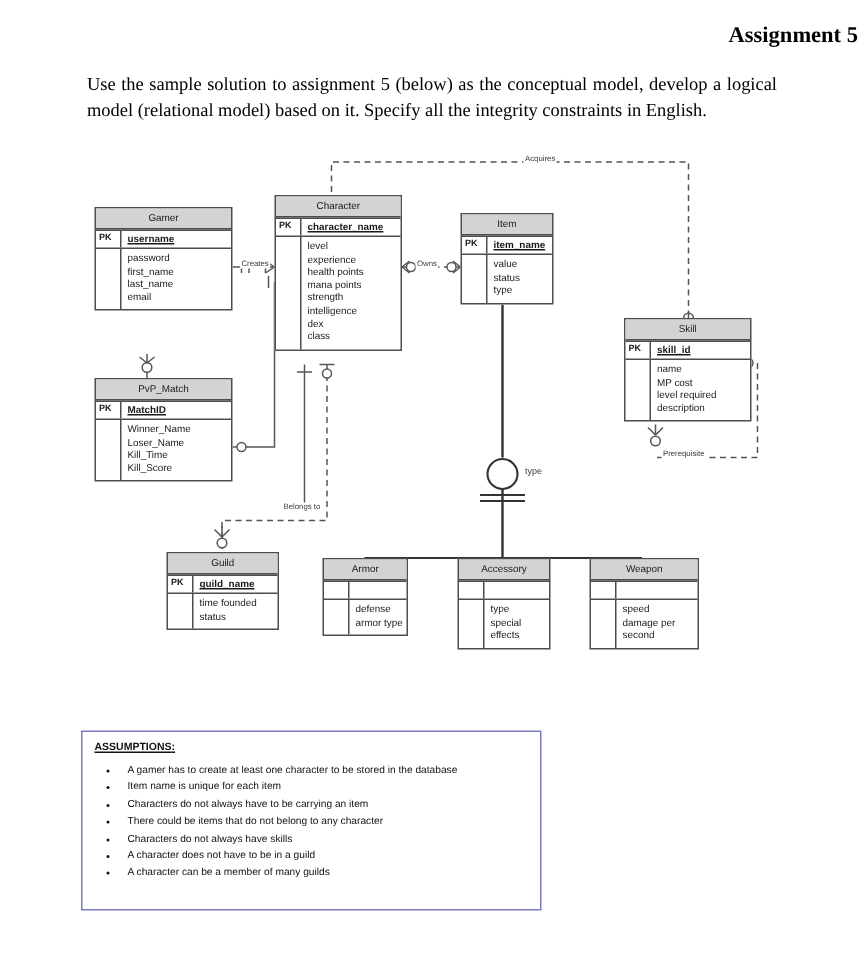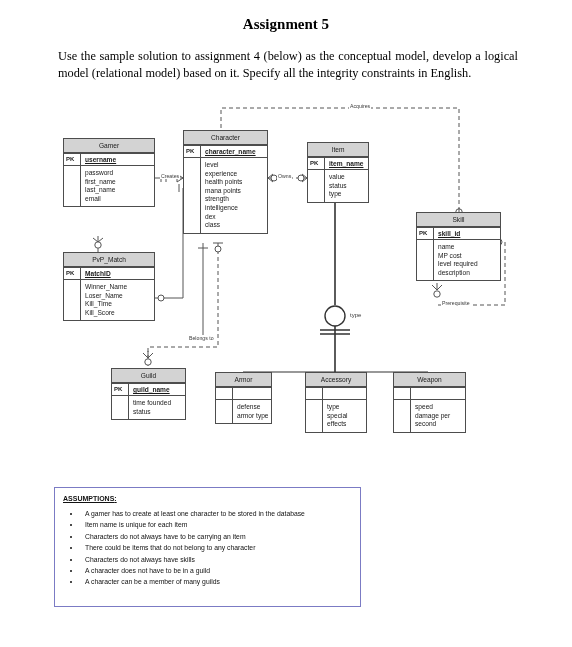--- a/index.html
+++ b/index.html
@@ -2,21 +2,21 @@
 <html><head>
 <meta charset="utf-8">
 <style>
   html,body{margin:0;padding:0;}
   body{
     width:572px;height:647px;background:#ffffff;
     font-family:"Liberation Serif",serif;color:#000;
     position:relative;overflow:hidden;
   }
   .doc-title{
-    position:absolute;top:16px;left:0;width:572px;text-align:center;
+    position:absolute;top:16px;left:0;width:572px;text-align:right;
     font-family:"Liberation Serif",serif;font-weight:bold;font-size:15px;
   }
   .intro{
     position:absolute;left:58px;top:48px;width:460px;
     font-family:"Liberation Serif",serif;font-size:12.3px;line-height:17px;
     text-align:justify;
   }
   
   #erd{position:absolute;left:0;top:100px;width:572px;height:350px;}
   #erd svg{position:absolute;left:0;top:0;}
@@ -56,21 +56,21 @@
     margin:0;padding:7px 0 0 8px;font-size:7px;font-weight:bold;
     text-decoration:underline;color:#111;
   }
   .assume ul{margin:6px 0 0 0;padding:0 0 0 26px;list-style:disc;}
   .assume li{font-size:6.8px;line-height:11.4px;color:#111;padding-left:4px;}
 </style>
 </head>
 <body>
 
 <div class="doc-title">Assignment 5</div>
-<div class="intro">Use the sample solution to assignment 4 (below) as the conceptual model, develop a logical model (relational model) based on it. Specify all the integrity constraints in English.</div>
+<div class="intro">Use the sample solution to assignment 5 (below) as the conceptual model, develop a logical model (relational model) based on it. Specify all the integrity constraints in English.</div>
 
 <div id="erd">
   <svg width="572" height="350">
     <g stroke="#555" fill="none" stroke-width="1">
 
       <path d="M221,28 L221,8 L459,8 L459,112" stroke-dasharray="4,3"></path>
       <circle cx="221" cy="34" r="3.2" fill="#fff"></circle>
       <path d="M221,38 L221,30"></path>
       <circle cx="459" cy="112" r="3.2" fill="#fff"></circle>
       <path d="M459,108 L459,116"></path>

